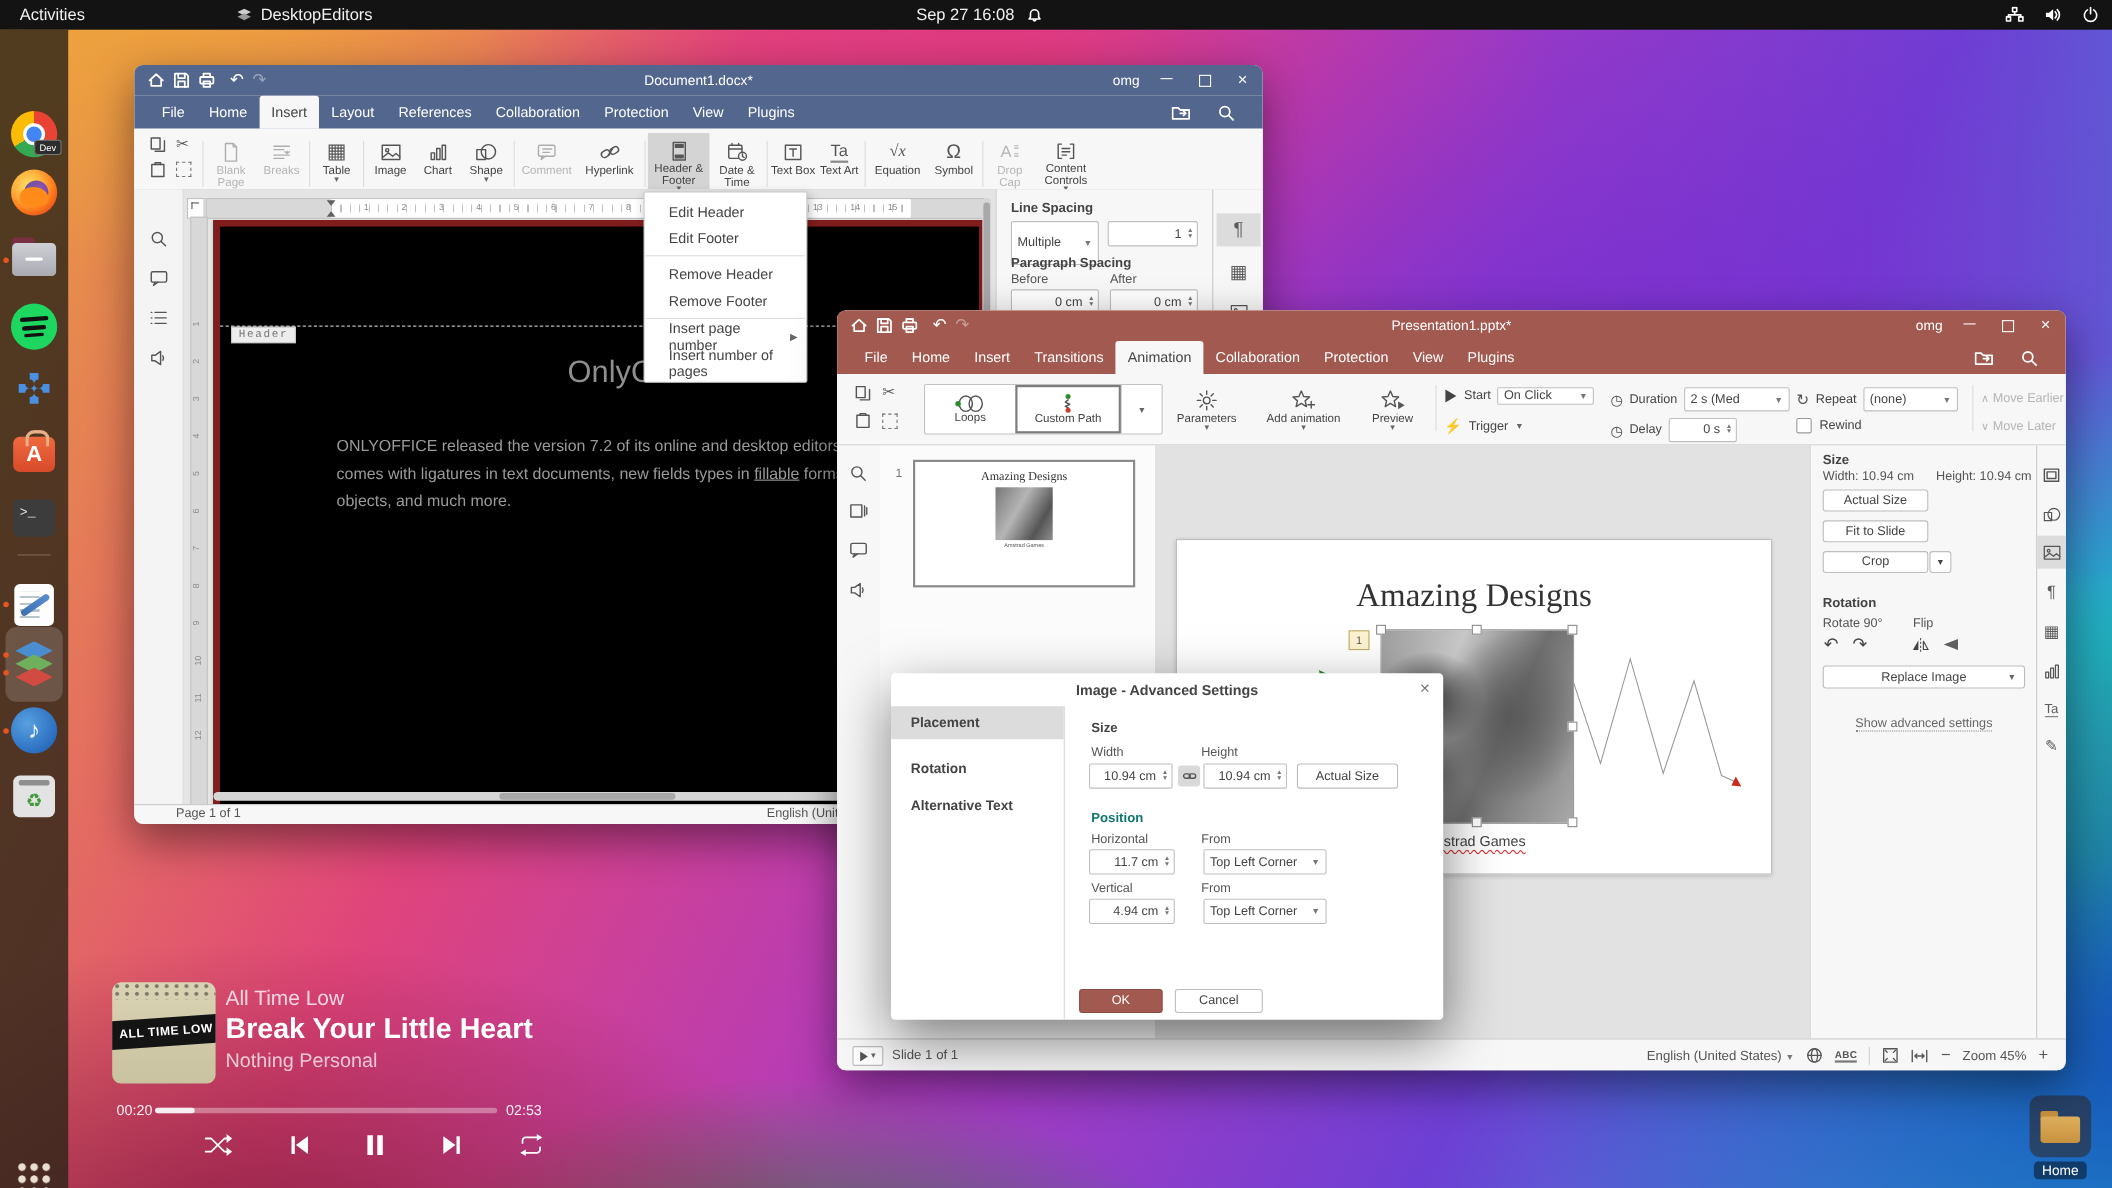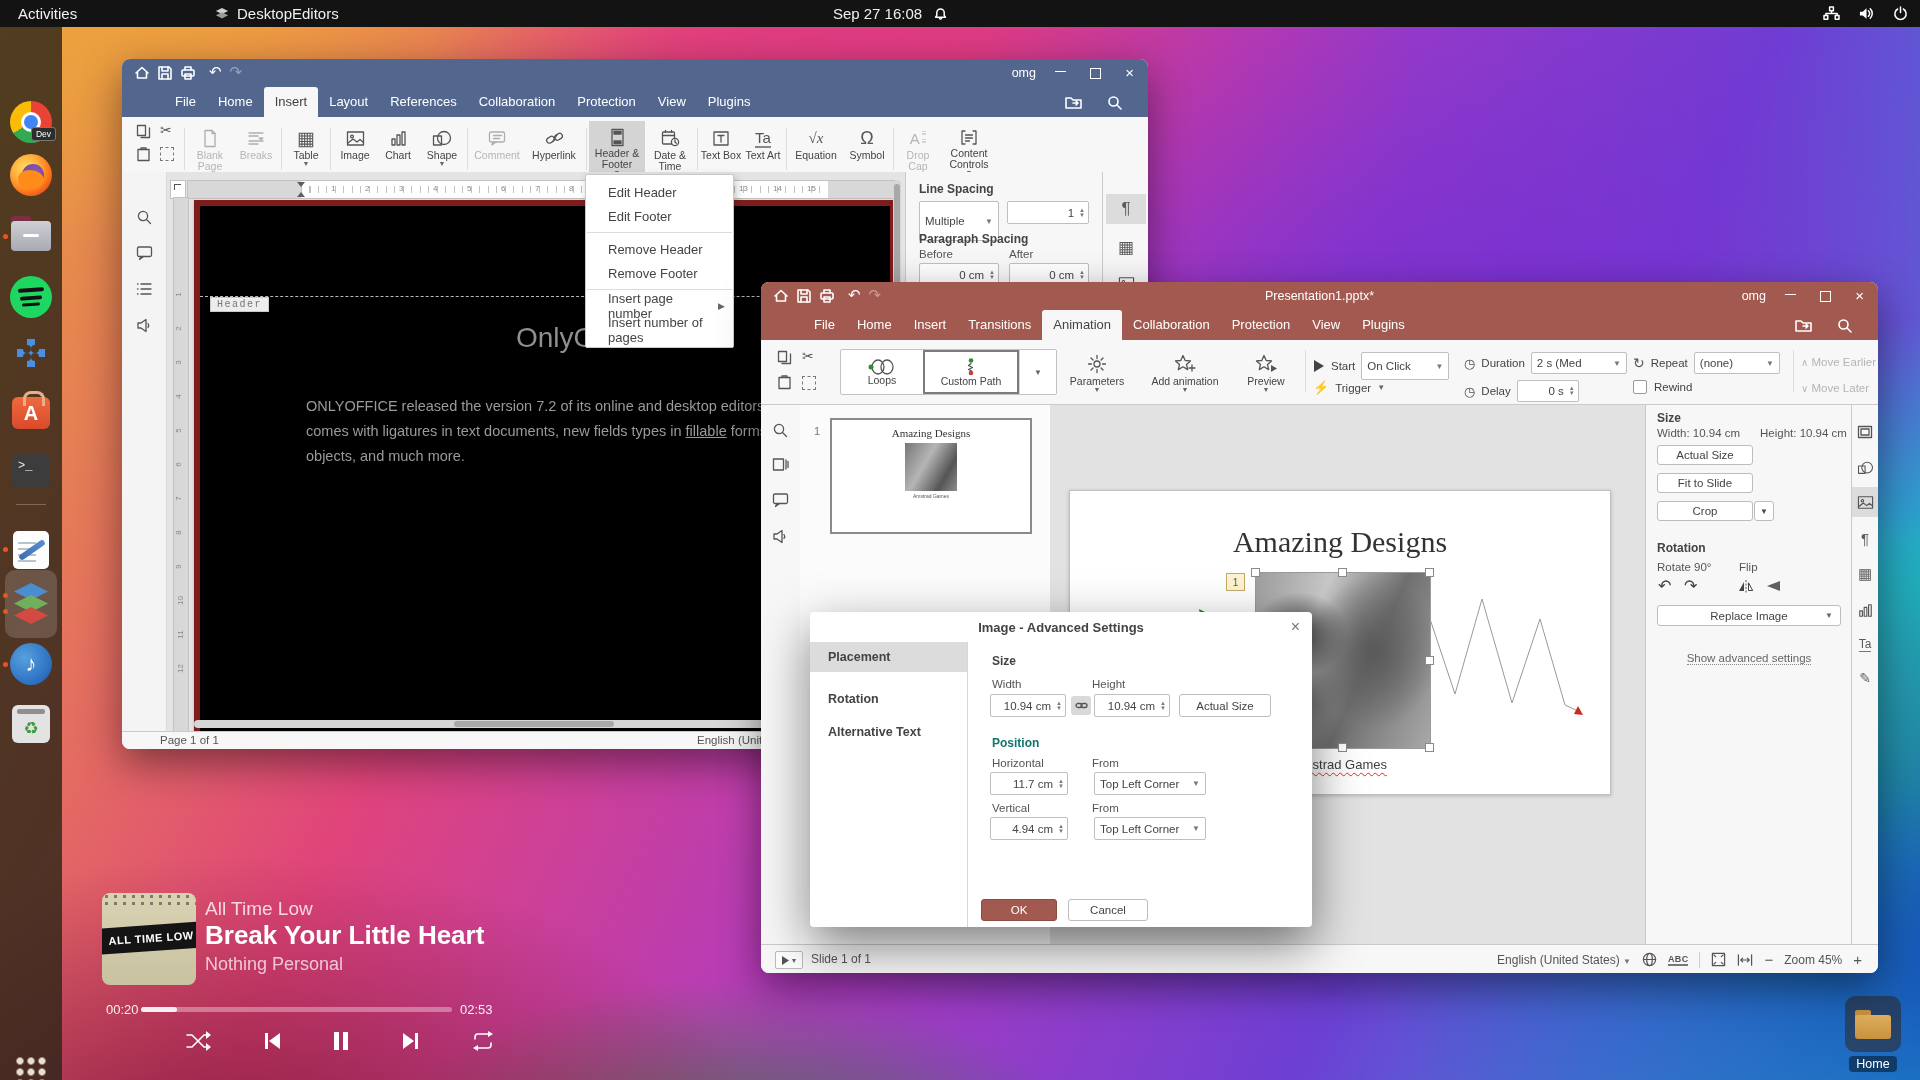--- a/index.html
+++ b/index.html
@@ -19,21 +19,21 @@
   
   .topbar{left:0;top:0;width:1920px;height:27px;background:#131313;color:#f0f0f0;z-index:100;font-size:15px;}
   .topbar .item{position:absolute;top:0;height:27px;display:flex;align-items:center;gap:8px;}
   
   .dock{left:0;top:27px;width:62px;height:1053px;background:rgba(48,38,24,.82);z-index:90;}
   .dock .di{position:absolute;left:9px;width:44px;height:44px;display:flex;align-items:center;justify-content:center;}
   .dot{position:absolute;left:3px;width:5px;height:5px;border-radius:50%;background:#e95420;}
   
   .win{border-radius:8px;box-shadow:0 14px 40px rgba(0,0,0,.45);overflow:hidden;background:#f7f7f7;}
   .tbar{position:absolute;left:0;top:0;right:0;height:28px;display:flex;align-items:center;color:#fff;font-size:12.5px;}
-  .tabs{position:absolute;left:0;top:28px;right:0;height:30px;display:flex;align-items:flex-end;color:#fff;font-size:13px;padding-left:28px;}
+  .tabs{position:absolute;left:0;top:28px;right:0;height:30px;display:flex;align-items:flex-end;color:#fff;font-size:13px;}
   .tab{padding:7px 11px 8px;cursor:default;}
   .tab.active{background:#f7f7f7;color:#444;border-radius:3px 3px 0 0;}
   .toolbar{position:absolute;left:0;right:0;background:#f7f7f7;border-bottom:1px solid #cacaca;}
   .qi{width:16px;height:16px;margin-right:7px;}
   .wctl{display:flex;align-items:center;gap:24px;}
   .tlabel{font-size:10.5px;line-height:11px;color:#444;text-align:center;}
   .dis .tlabel{color:#b5b5b5;}
   .dis svg{opacity:.45;}
   .vsep{width:1px;background:#dcdcdc;height:42px;margin:0 2px;align-self:center;}
   .cell{display:flex;flex-direction:column;align-items:center;justify-content:flex-start;padding-top:5px;height:50px;}
@@ -264,20 +264,21 @@
           </svg>
         <svg class="qi" viewBox="0 0 16 16">
             <g class="icw" stroke-width="1.2">
               <rect x="2" y="5" width="12" height="6" rx="1"></rect>
               <path d="M5 5V2h6v3M5 9h6v5H5z"></path>
             </g>
           </svg>
         <span style="color:#fff;font-size:15px;margin:0 8px 3px 6px;">↶</span>
         <span style="color:#fff;opacity:.4;font-size:15px;margin-bottom:3px;">↷</span>
       </div>
+      <div style="position:absolute;left:0;right:0;text-align:center;pointer-events:none;">Document1.docx*</div>
       <div style="position:absolute;right:112px;">omg</div>
       <div class="wctl" style="position:absolute;right:14px;">
         <span style="display:inline-block;width:11px;border-bottom:1.6px solid #fff;margin-bottom:4px;"></span>
         <span style="display:inline-block;width:9px;height:9px;border:1.4px solid #fff;"></span>
         <span style="font-size:15px;line-height:10px;">×</span>
       </div>
     </div>
     <div class="tabs" style="background:#53678e;">
       <div style="width:14px;"></div>
       <div class="tab">File</div>
@@ -772,21 +773,21 @@
         <div class="tlabel">Preview</div>
           <div class="chev">▼</div>
       </div>
       <div class="abs vsep" style="left:542px;top:10px;"></div>
 
       <div class="abs" style="left:552px;top:12px;display:flex;align-items:center;gap:6px;">
         <svg width="12" height="12" viewBox="0 0 12 12">
             <path fill="#444" d="M1 0l10 6-10 6z"></path>
           </svg>
         <span class="blabel">Start</span>
-        <div class="sel" style="width:88px;height:28px;">
+        <div class="sel" style="width:88px;height:16px;">
             <span class="v">On Click</span>
             <span class="a">▼</span>
           </div>
       </div>
       <div class="abs" style="left:703px;top:12px;display:flex;align-items:center;gap:6px;">
         <span style="font-size:13px;color:#555;">◷</span>
         <span class="blabel">Duration</span>
         <div class="sel" style="width:96px;height:22px;gap:28px;">
             <span class="v">2 s (Medium)</span>
             <span class="a">▼</span>

